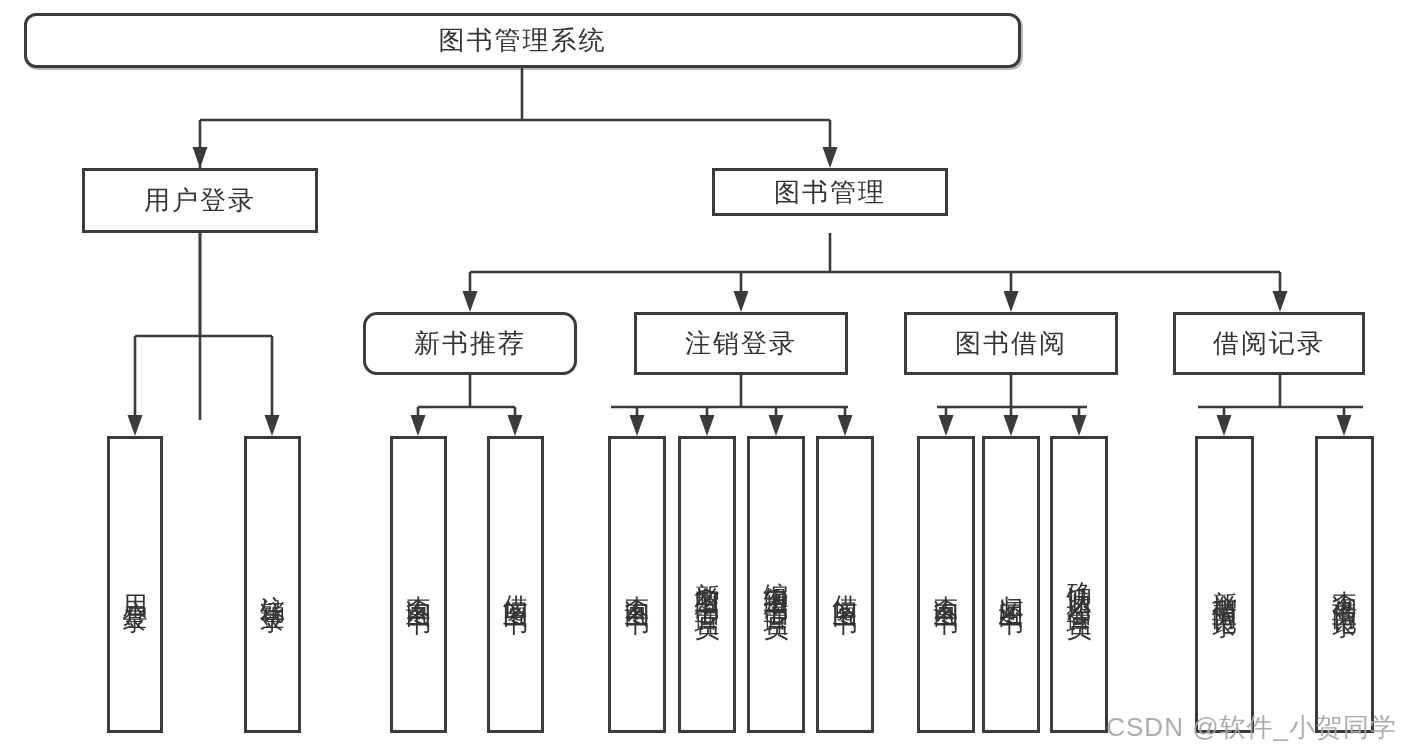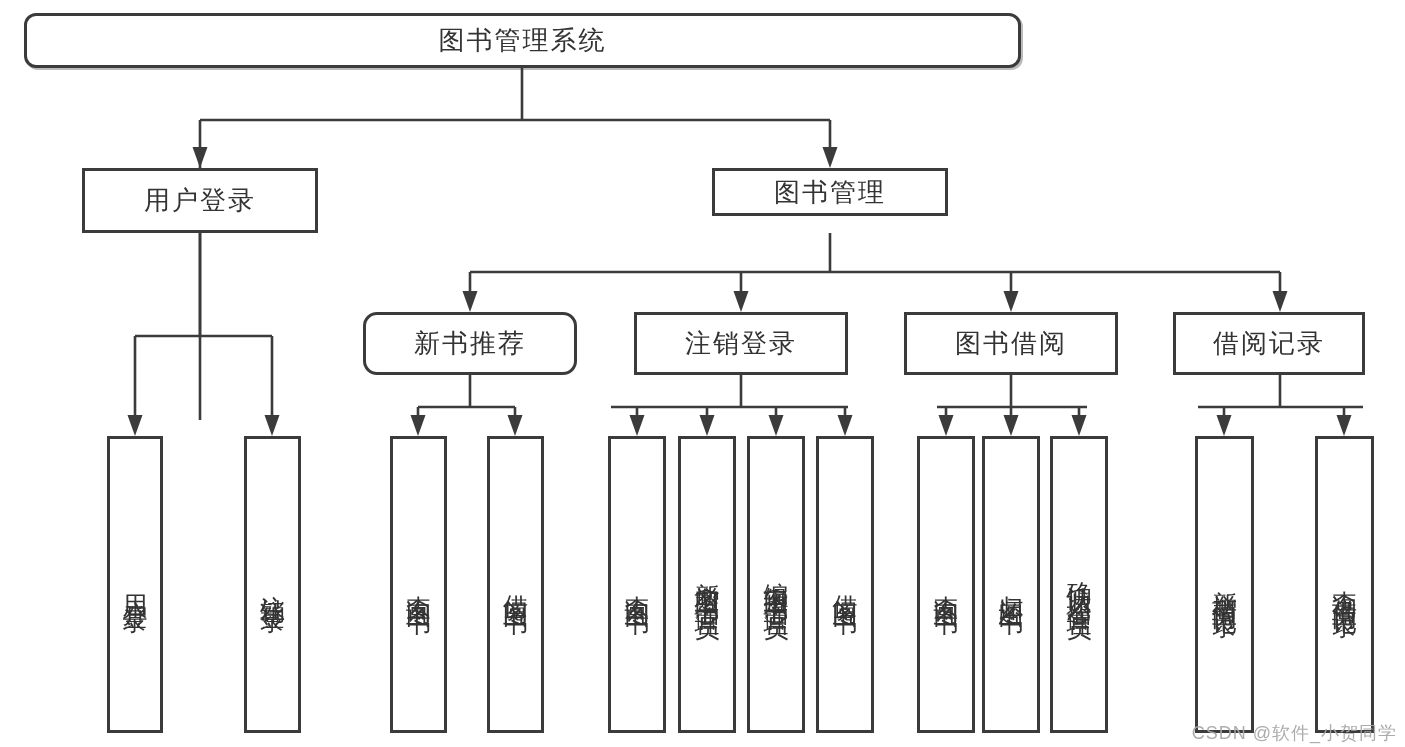--- a/index.html
+++ b/index.html
@@ -49,21 +49,21 @@
     font-size: 25px;
     letter-spacing: 5px;
     line-height: 1;
     white-space: nowrap;
     color: #333333;
   }
   #watermark {
     position: absolute;
     right: 8px;
     bottom: 2px;
-    font-size: 18px;
+    font-size: 26px;
     letter-spacing: 1px;
     color: rgba(168,168,168,0.95);
     z-index: 3;
     white-space: nowrap;
   }
   .wire {
     stroke: #3b3b3b;
     stroke-width: 2.6;
     fill: none;
   }

